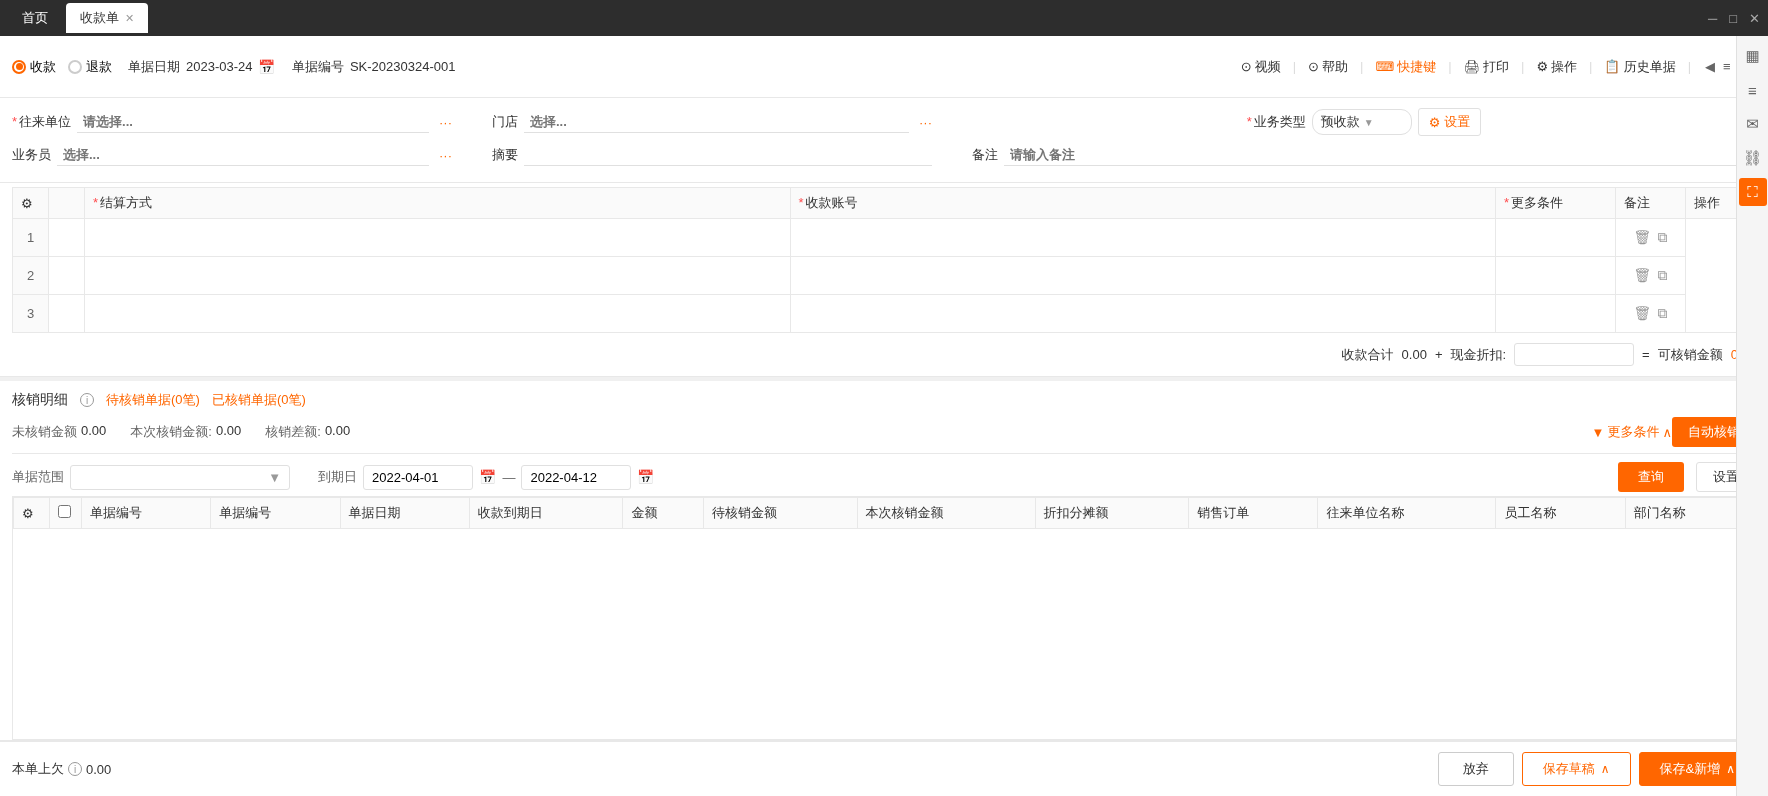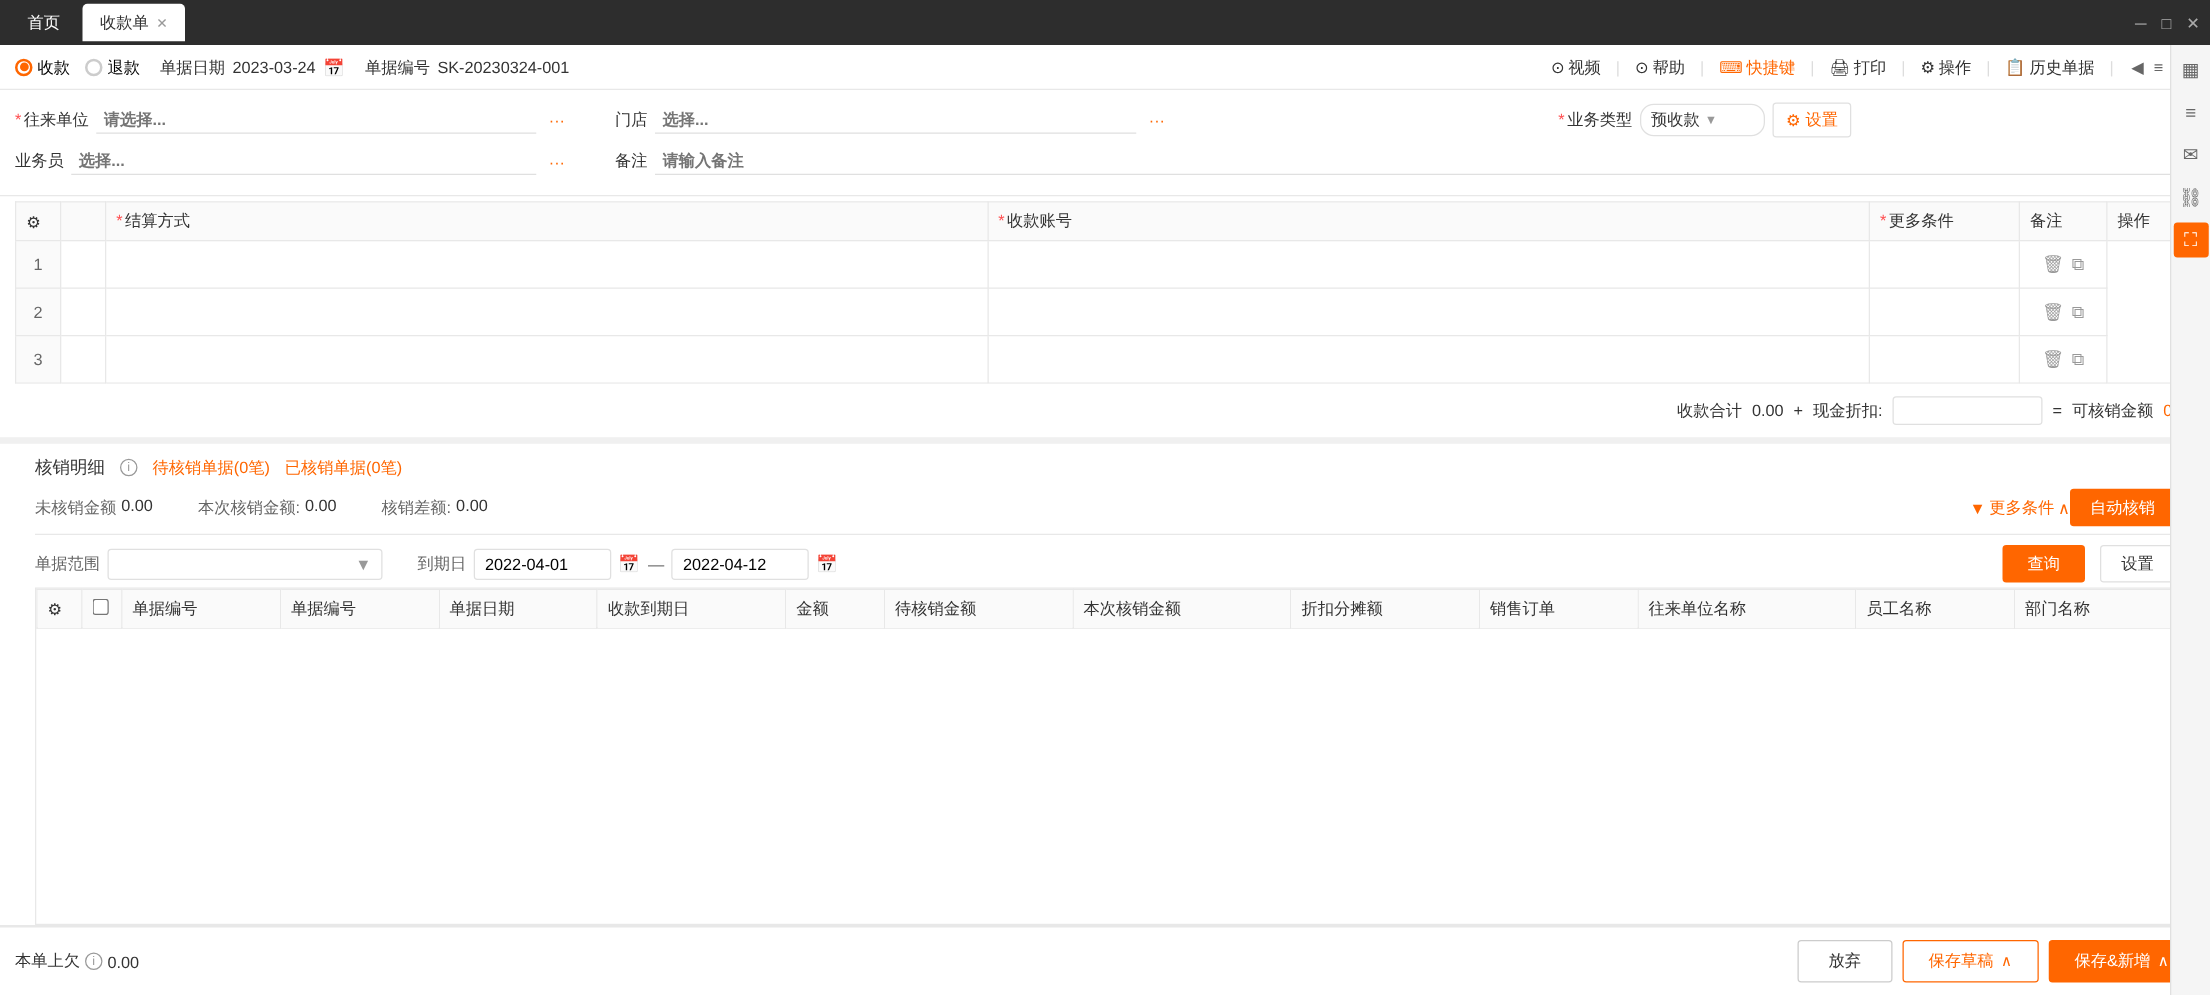--- a/index.html
+++ b/index.html
@@ -33,21 +33,21 @@
       height: calc(796px - 36px);
       display: flex;
       flex-direction: column;
       overflow: hidden;
     }
 
     
     .toolbar {
       display: flex;
       align-items: center;
-      padding: 8px 12px;
+      padding: 21px 12px;
       border-bottom: 1px solid #e8e8e8;
       background: #fff;
       gap: 16px;
     }
     .radio-group { display: flex; gap: 12px; align-items: center; }
     .radio-item { display: flex; align-items: center; gap: 4px; cursor: pointer; }
     .radio-dot { width: 14px; height: 14px; border-radius: 50%; border: 2px solid #ccc; display: flex; align-items: center; justify-content: center; }
     .radio-dot.checked { border-color: #ff6600; }
     .radio-dot.checked::after { content: ''; width: 7px; height: 7px; border-radius: 50%; background: #ff6600; }
     .toolbar-field { display: flex; align-items: center; gap: 6px; }
@@ -155,21 +155,21 @@
       padding: 3px 8px;
       width: 120px;
       outline: none;
     }
     .summary-result { color: #ff6600; font-weight: 500; }
     .summary-equals { color: #333; }
 
     
     .verify-section {
       background: #fff;
-      padding: 10px 28px 0;
+      padding: 10px 12px 0;
       flex: 1;
       display: flex;
       flex-direction: column;
       overflow: hidden;
     }
     .verify-header {
       display: flex;
       align-items: center;
       gap: 12px;
       margin-bottom: 8px;
@@ -443,20 +443,24 @@
       </div>
     </div>
     <div class="form-row">
 
       <div class="form-field" style="flex:2; max-width:440px;">
         <span class="field-label">业务员</span>
         <input class="field-input" type="text" style="flex: 1 1 0%; min-width: 200px;" placeholder="选择...">
         <span class="field-ellipsis">···</span>
       </div>
 
+      <div class="form-field" style="flex:2; max-width:440px; margin-left:40px;">
+        <span class="field-label">摘要</span>
+        <input class="field-input" type="text" style="flex: 1 1 0%; min-width: 200px;">
+      </div>
 
       <div class="form-field" style="flex:1.5; margin-left:40px;">
         <span class="field-label">备注</span>
         <input class="field-input" type="text" style="flex: 1 1 0%; min-width: 200px;" placeholder="请输入备注">
       </div>
     </div>
   </div>
 
   <div class="table-container" style="margin-top:4px;">
     <table class="data-table">
@@ -528,21 +532,21 @@
 
   <div class="verify-section" style="border-top:4px solid #f0f0f0;">
     <div class="verify-header">
       <span class="section-title">核销明细</span>
       <i class="info-circle">i</i>
       <span class="verify-tab">待核销单据(0笔)</span>
       <span class="verify-tab">已核销单据(0笔)</span>
     </div>
 
     <div class="verify-stats-row">
-      <div style="display:flex; gap:36px; align-items:center;">
+      <div style="display:flex; gap:24px; align-items:center;">
         <div class="stat-item">
           <span class="stat-label">未核销金额</span>
           <span class="stat-value">0.00</span>
         </div>
         <div class="stat-item">
           <span class="stat-label">本次核销金额:</span>
           <span class="stat-value">0.00</span>
         </div>
         <div class="stat-item">
           <span class="stat-label">核销差额:</span>

